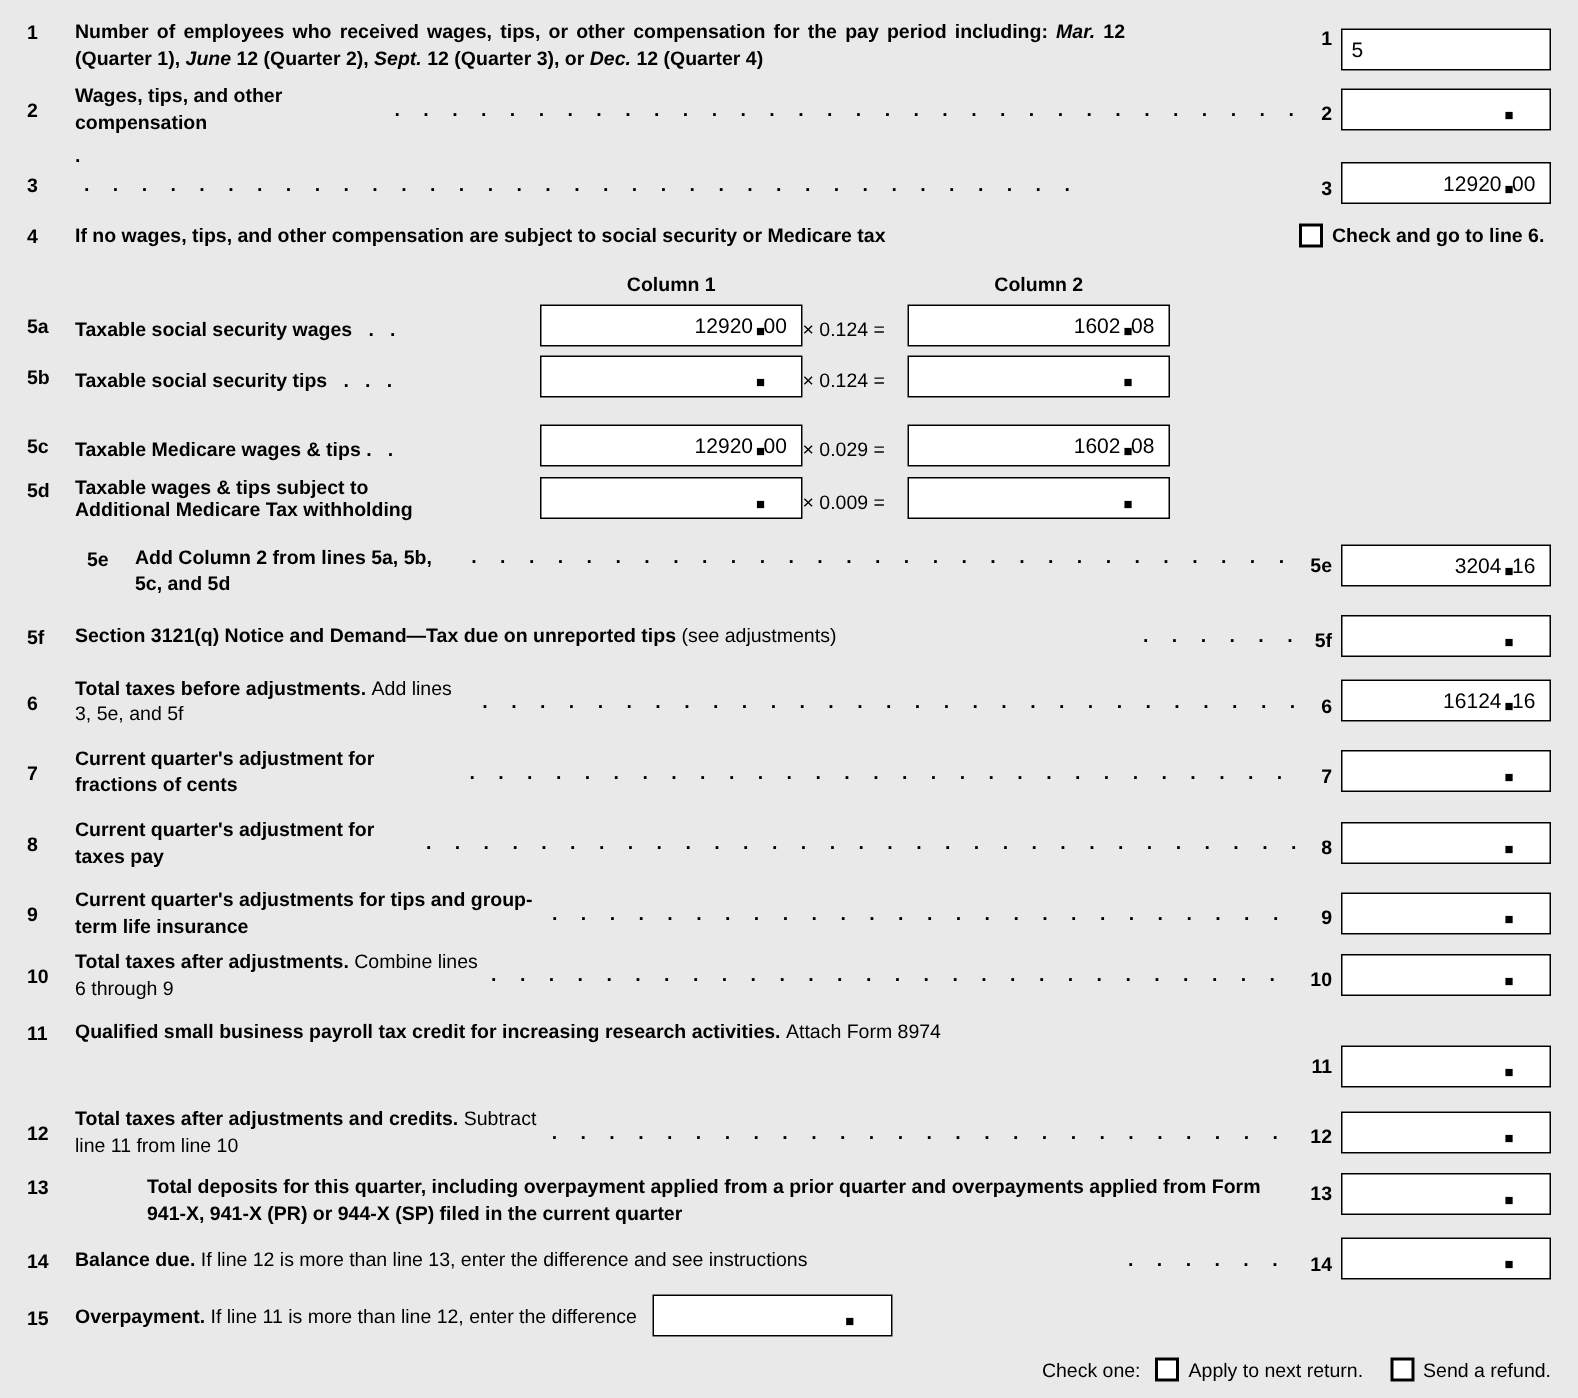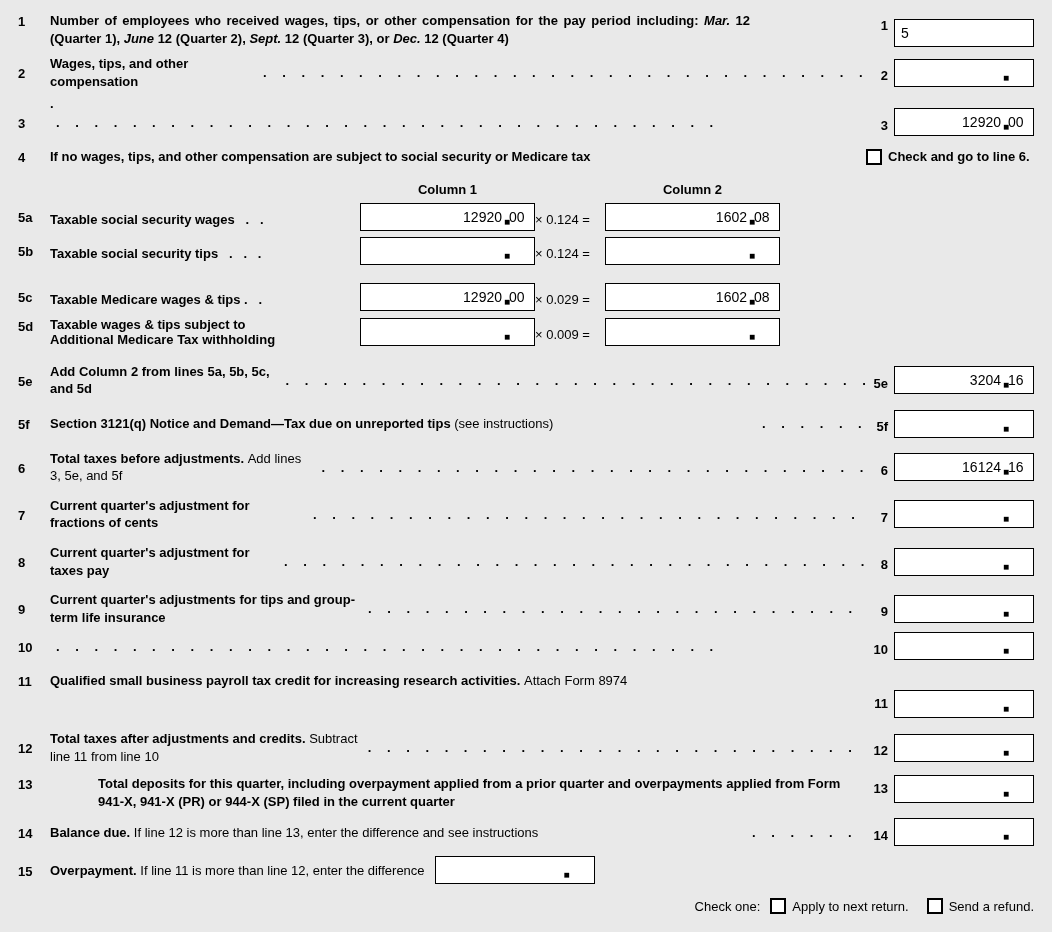--- a/index.html
+++ b/index.html
@@ -254,35 +254,35 @@
   <div class="mult">× 0.009 =</div>
   <div class="grp5box">
       <span class="ival"></span>
       <span class="decpt">■</span>
       <span class="fval"></span>
     </div>
 </div>
 
 <div class="spacer"></div>
 
-<div class="row" style="align-items:center;">
+<div class="row" style="margin-left:40px;">
   <div class="lnum">5e</div>
   <div class="ltext bold"><span>Add Column 2 from lines 5a, 5b, 5c, and 5d</span></div>
   <div class="dots">.  .  .  .  .  .  .  .  .  .  .  .  .  .  .  .  .  .  .  .  .  .  .  .  .  .  .  .  .  .  .  .  .  .  .</div>
   <div class="rn">5e</div>
   <div class="valbox">
       <span class="ival">3204</span>
       <span class="decpt">■</span>
       <span class="fval">16</span>
     </div>
 </div>
 
 <div class="row" style="align-items:center;margin-top:12px;">
   <div class="lnum">5f</div>
-  <div class="ltext"><b>Section 3121(q) Notice and Demand—Tax due on unreported tips </b><span>(see instructions)</span></div>
+  <div class="ltext"><b>Section 3121(q) Notice and Demand—Tax due on unreported tips </b><span>(see adjustments)</span></div>
   <div class="dots" style="max-width:110px;">.  .  .  .  .  .  .  .  .  .  .  .  .  .  .  .  .  .  .  .  .  .  .  .  .  .  .  .  .  .  .  .  .  .  .</div>
   <div class="rn">5f</div>
   <div class="valbox">
       <span class="ival"></span>
       <span class="decpt">■</span>
       <span class="fval"></span>
     </div>
 </div>
 
 <div class="row" style="align-items:center;margin-top:12px;">
@@ -328,20 +328,21 @@
   <div class="rn">9</div>
   <div class="valbox">
       <span class="ival"></span>
       <span class="decpt">■</span>
       <span class="fval"></span>
     </div>
 </div>
 
 <div class="row" style="align-items:center;margin-top:0;">
   <div class="lnum">10</div>
+  <div class="ltext"><b>Total taxes after adjustments. </b><span>Combine lines 6 through 9</span></div>
   <div class="dots">.  .  .  .  .  .  .  .  .  .  .  .  .  .  .  .  .  .  .  .  .  .  .  .  .  .  .  .  .  .  .  .  .  .  .</div>
   <div class="rn">10</div>
   <div class="valbox">
       <span class="ival"></span>
       <span class="decpt">■</span>
       <span class="fval"></span>
     </div>
 </div>
 
 <div class="row" style="align-items:flex-start;margin-top:12px;">

